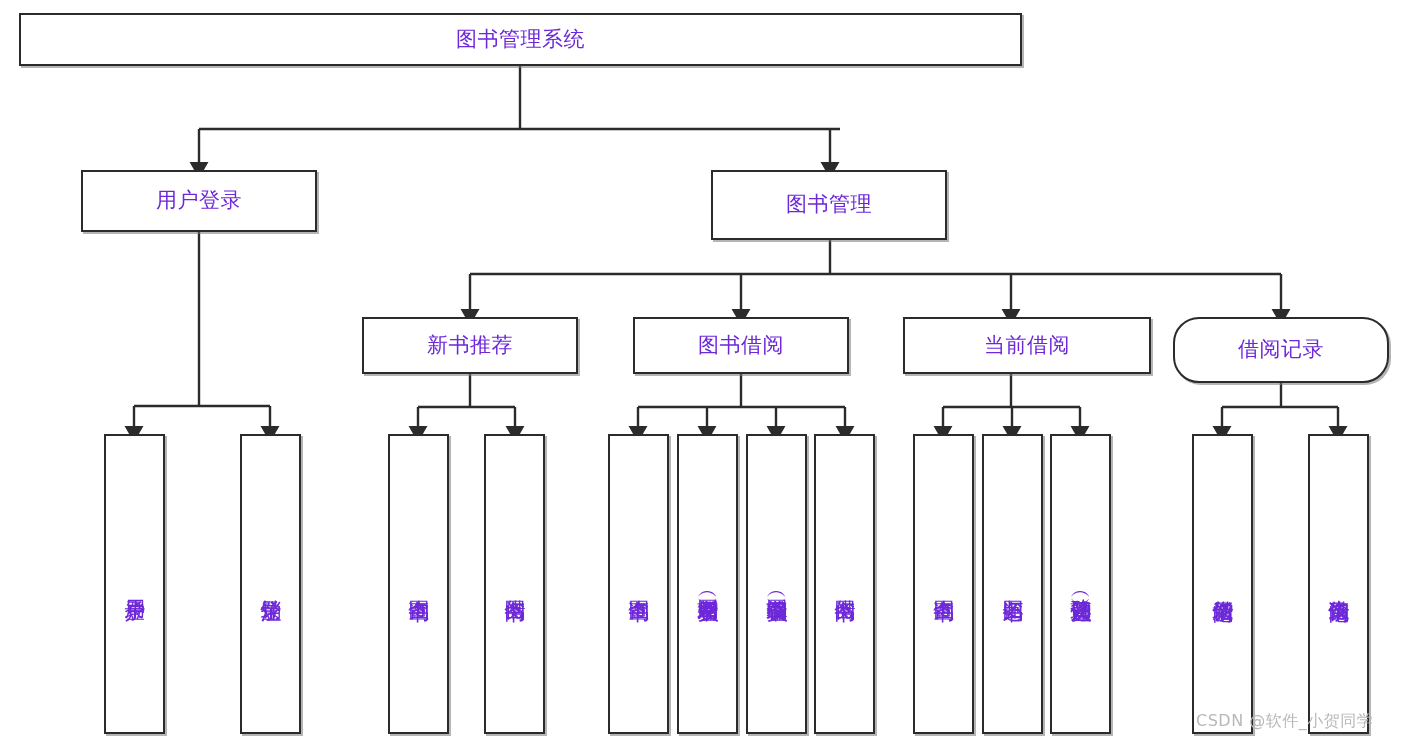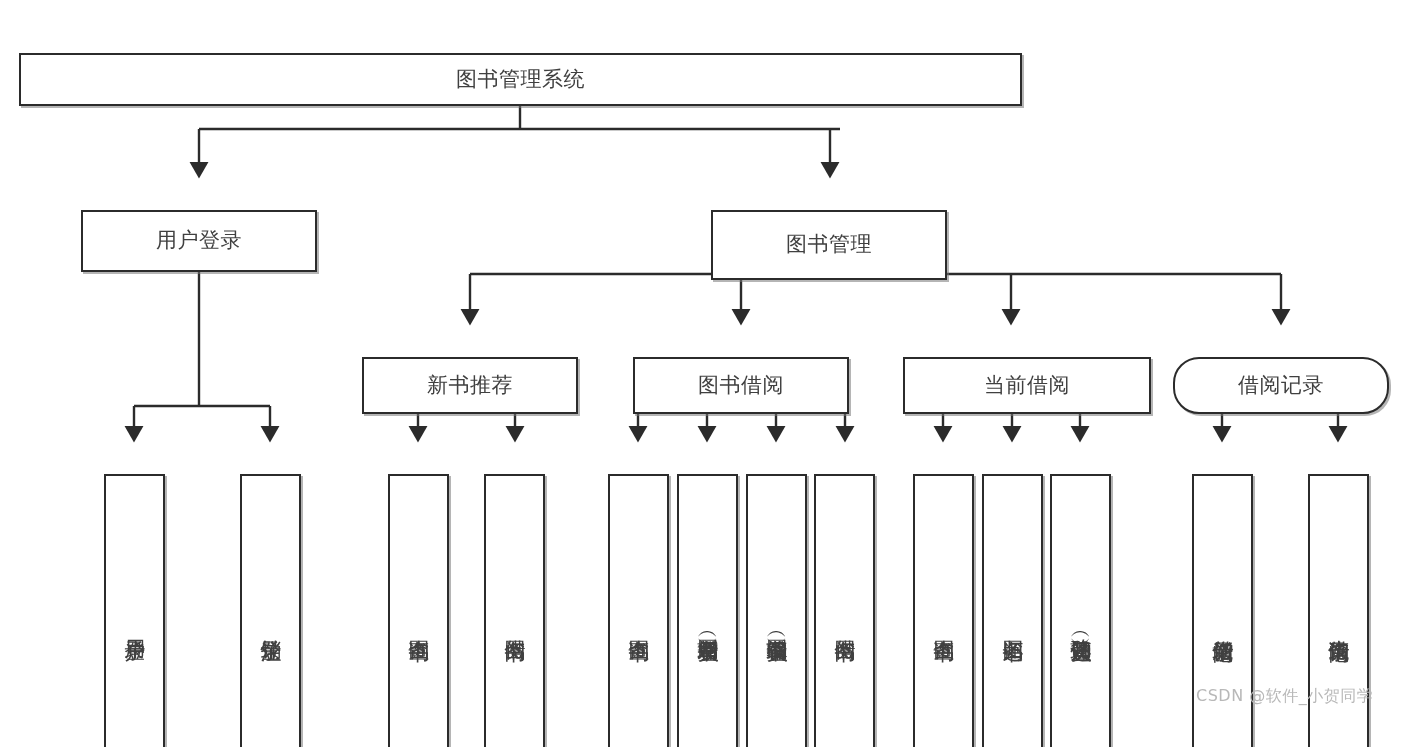--- a/index.html
+++ b/index.html
@@ -27,23 +27,22 @@
   }
   .node {
     position: absolute;
     box-sizing: border-box;
     background: #ffffff;
     border: 2px solid #2b2b2b;
     box-shadow: 2px 2px 0 rgba(120,120,120,0.55);
     display: flex;
     align-items: center;
     justify-content: center;
-    color: #404040;
+    color: #6d28d9;
     letter-spacing: 0.5px;
-    margin-top: 40px;
   }
   .node.horiz {
     font-size: 21px;
     line-height: 1.1;
   }
   .node.vert {
     writing-mode: vertical-rl;
     text-orientation: upright;
     font-size: 21px;
     line-height: 1.28;
@@ -124,21 +123,21 @@
       </div>
       <div class="node horiz" style="left: 362px; top: 317px; width: 216px; height: 57px;">
         <span class="hlabel">新书推荐</span>
       </div>
       <div class="node horiz" style="left: 633px; top: 317px; width: 216px; height: 57px;">
         <span class="hlabel">图书借阅</span>
       </div>
       <div class="node horiz" style="left: 903px; top: 317px; width: 248px; height: 57px;">
         <span class="hlabel">当前借阅</span>
       </div>
-      <div class="node horiz" style="left: 1173px; top: 317px; width: 216px; height: 57px; border-radius: 26px;">
+      <div class="node horiz" style="left: 1173px; top: 317px; width: 216px; height: 66px; border-radius: 26px;">
         <span class="hlabel">借阅记录</span>
       </div>
       <div class="node vert" style="left: 104px; top: 434px; width: 61px; height: 300px;">
         <span class="vlabel">用户登录</span>
       </div>
       <div class="node vert" style="left: 240px; top: 434px; width: 61px; height: 300px;">
         <span class="vlabel">注销登录</span>
       </div>
       <div class="node vert" style="left: 388px; top: 434px; width: 61px; height: 300px;">
         <span class="vlabel">查询图书</span>
@@ -168,15 +167,15 @@
         <span class="vlabel">确认归还（管理员）</span>
       </div>
       <div class="node vert" style="left: 1192px; top: 434px; width: 61px; height: 300px;">
         <span class="vlabel">新增借阅记录</span>
       </div>
       <div class="node vert" style="left: 1308px; top: 434px; width: 61px; height: 300px;">
         <span class="vlabel">查询借阅记录</span>
       </div>
     </div>
 
-  <div class="watermark" style="left: 1196px; top: 686px;">CSDN @软件_小贺同学</div>
+  <div class="watermark" style="left: 1196px; top: 711px;">CSDN @软件_小贺同学</div>
 
 </div>
 
 </body></html>

